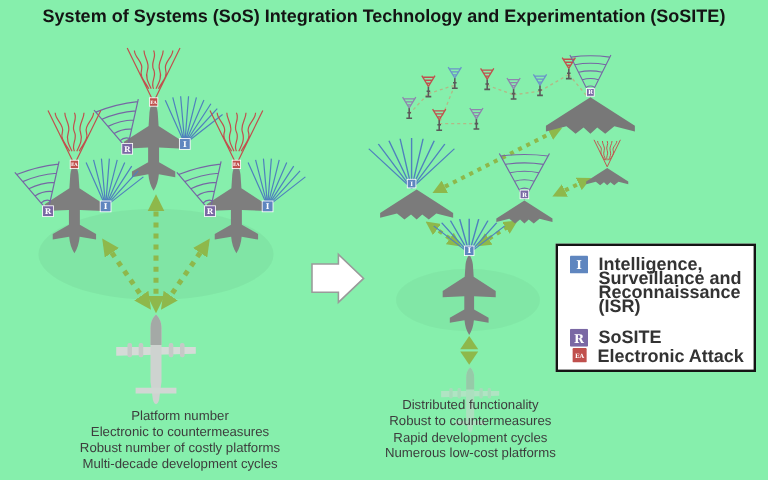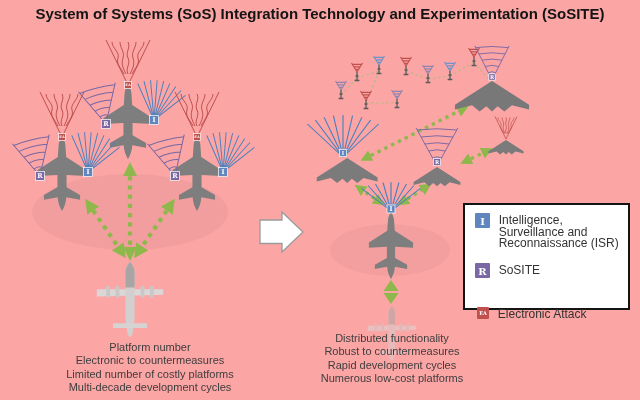--- a/index.html
+++ b/index.html
@@ -1,29 +1,29 @@
 <!DOCTYPE html>
 <html><head>
 <meta charset="utf-8">
 <style>
   html,body{margin:0;padding:0;background:#fff;}
-  .stage{position:relative;width:640px;height:400px;background:#fca5a5;overflow:hidden;
+  .stage{position:relative;width:640px;height:400px;background:#86efac;overflow:hidden;
          font-family:"Liberation Sans",sans-serif;}
   .title{position:absolute;top:5px;left:0;width:640px;text-align:center;
          font-size:15px;font-weight:bold;color:#141414;}
   svg.diagram{position:absolute;left:0;top:0;}
   .caption{position:absolute;text-align:center;font-size:11px;line-height:13.4px;color:#3d3d3d;}
   .caption.left{left:30px;top:341px;width:240px;}
   .caption.right{left:292px;top:332px;width:200px;}
   .legend{position:absolute;left:463px;top:203px;width:167px;height:107px;background:#fff;
           border:2px solid #141414;box-sizing:border-box;padding:8px 6px 0 10px;}
   .lrow{display:flex;align-items:flex-start;gap:9px;}
   .lrow.r2{margin-top:13px;}
-  .lrow.r3{margin-top:29px;}
-  .llabel{font-size:12px;line-height:11.5px;color:#333;padding-top:2px;width:126px;}
+  .lrow.r3{margin-top:1px;}
+  .llabel{font-size:15px;line-height:11.5px;color:#333;padding-top:2px;width:126px;font-weight:bold;}
   .lsym{font-family:"DejaVu Serif",serif;font-weight:bold;font-size:10px;fill:#fff;text-anchor:middle;}
   .lsym-sm{font-family:"DejaVu Serif",serif;font-weight:bold;font-size:5px;fill:#fff;text-anchor:middle;}
   .bsym{font-family:"DejaVu Serif",serif;font-weight:bold;font-size:6.5px;fill:#fff;text-anchor:middle;}
   .bsym-m{font-family:"DejaVu Serif",serif;font-weight:bold;font-size:5px;fill:#fff;text-anchor:middle;}
   .bsym-sm{font-family:"DejaVu Serif",serif;font-weight:bold;font-size:3.6px;fill:#fff;text-anchor:middle;}
   .rqI{fill:#5f86bf;stroke:#fff;stroke-width:.7;}
   .rqR{fill:#7a68a4;stroke:#fff;stroke-width:.7;}
   .rqE{fill:#c0504d;stroke:#fff;stroke-width:.7;}
   .garrow{stroke:#8eb84b;stroke-width:4.2;fill:none;stroke-dasharray:4.2 5;
           marker-start:url(#ah);marker-end:url(#ah);}
@@ -246,21 +246,21 @@
         <rect width="12" height="12" rx="1" fill="#c0504d"></rect>
         <text x="6" y="8.3" class="lsym-sm">EA</text>
       </svg>
       <div class="llabel">Electronic Attack</div>
     </div>
   </div>
 
   <div class="caption left">
     <div>Platform number</div>
     <div>Electronic to countermeasures</div>
-    <div>Limited number of costly platforms</div>
+    <div>Robust number of costly platforms</div>
     <div>Multi-decade development cycles</div>
   </div>
   <div class="caption right">
     <div>Distributed functionality</div>
     <div>Robust to countermeasures</div>
     <div>Rapid development cycles</div>
     <div>Numerous low-cost platforms</div>
   </div>
 </div>
 

